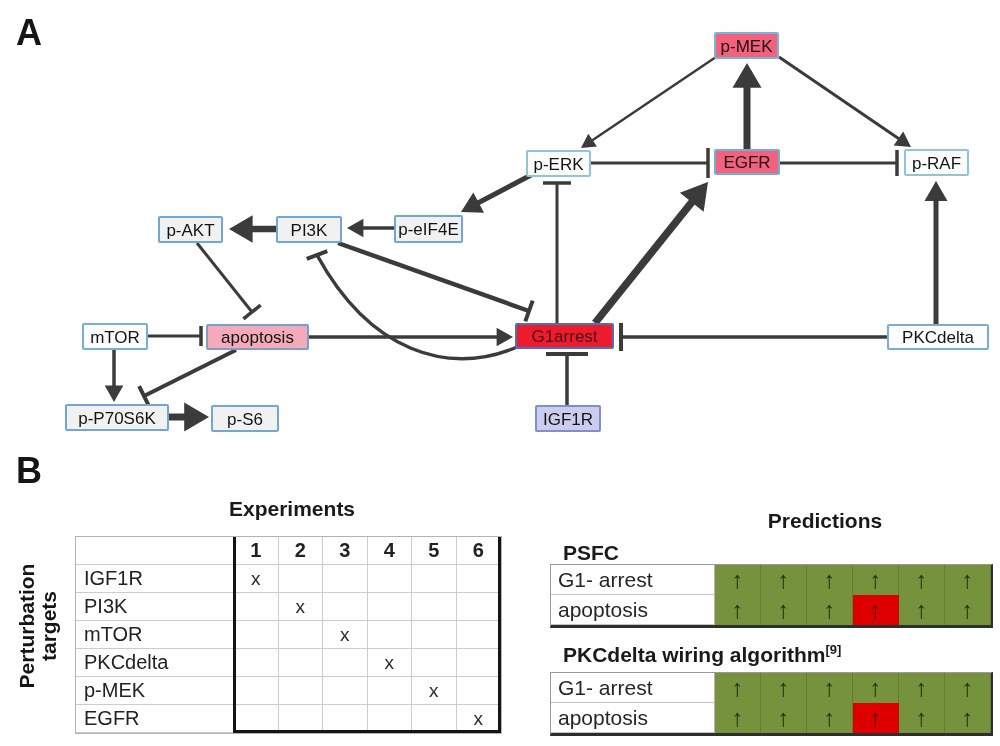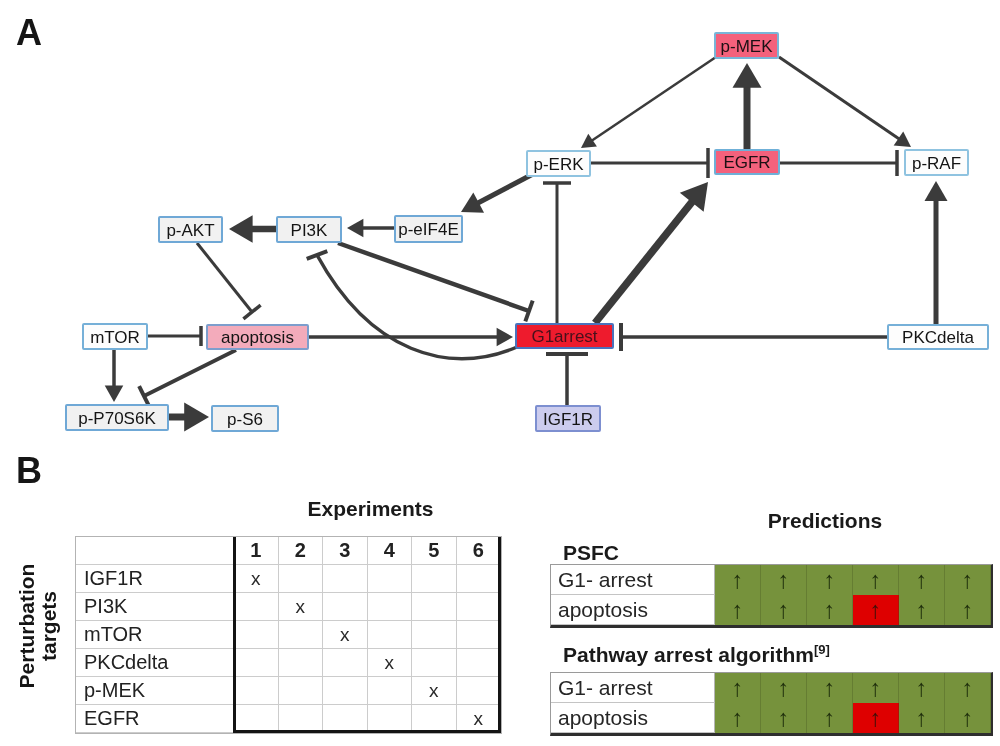--- a/index.html
+++ b/index.html
@@ -196,21 +196,21 @@
       <text x="117" y="423.5" text-anchor="middle" font-size="17" font-family="&quot;Liberation Sans&quot;,sans-serif" fill="#141414">p-P70S6K</text>
     </g>
     <g>
       <rect x="212" y="406" width="66" height="25" fill="#f1f1f1" stroke="#6fa8d6" stroke-width="2" rx="1"></rect>
       <text x="245" y="424.5" text-anchor="middle" font-size="17" font-family="&quot;Liberation Sans&quot;,sans-serif" fill="#141414">p-S6</text>
     </g>
   </svg>
 
 <div class="abs panel-label" style="left:16px;top:450px;">B</div>
 
-<div class="abs sec-title" style="left:237px;top:497px;width:267px;text-align:center;">Experiments</div>
+<div class="abs sec-title" style="left:229px;top:497px;width:267px;text-align:left;">Experiments</div>
 
 <div id="side-label" class="abs">
   <div>Perturbation</div>
   <div>targets</div>
 </div>
 
 <div id="exp-table">
     <div class="exp-cell exp-label"></div>
     <div class="exp-cell exp-head">1</div>
     <div class="exp-cell exp-head">2</div>
@@ -281,21 +281,21 @@
     <div class="pred-label">apoptosis</div>
     <div class="pred-cell" style="background: rgb(118, 146, 60); color: rgb(30, 45, 11);">↑</div>
     <div class="pred-cell" style="background: rgb(118, 146, 60); color: rgb(30, 45, 11);">↑</div>
     <div class="pred-cell" style="background: rgb(118, 146, 60); color: rgb(30, 45, 11);">↑</div>
     <div class="pred-cell" style="background: rgb(222, 0, 0); color: rgb(60, 16, 8);">↑</div>
     <div class="pred-cell" style="background: rgb(118, 146, 60); color: rgb(30, 45, 11);">↑</div>
     <div class="pred-cell" style="background: rgb(118, 146, 60); color: rgb(30, 45, 11);">↑</div>
   </div>
 
 <div class="abs sec-title" style="left:563px;top:642px;">
-  <span>Pathway arrest algorithm</span><sup>[9]</sup>
+  <span>PKCdelta wiring algorithm</span><sup>[9]</sup>
 </div>
 <div id="pred-table-1" class="pred-table" style="top:672px;">
     <div class="pred-label">G1- arrest</div>
     <div class="pred-cell" style="background: rgb(118, 146, 60); color: rgb(30, 45, 11);">↑</div>
     <div class="pred-cell" style="background: rgb(118, 146, 60); color: rgb(30, 45, 11);">↑</div>
     <div class="pred-cell" style="background: rgb(118, 146, 60); color: rgb(30, 45, 11);">↑</div>
     <div class="pred-cell" style="background: rgb(118, 146, 60); color: rgb(30, 45, 11);">↑</div>
     <div class="pred-cell" style="background: rgb(118, 146, 60); color: rgb(30, 45, 11);">↑</div>
     <div class="pred-cell" style="background: rgb(118, 146, 60); color: rgb(30, 45, 11);">↑</div>
     <div class="pred-label">apoptosis</div>

